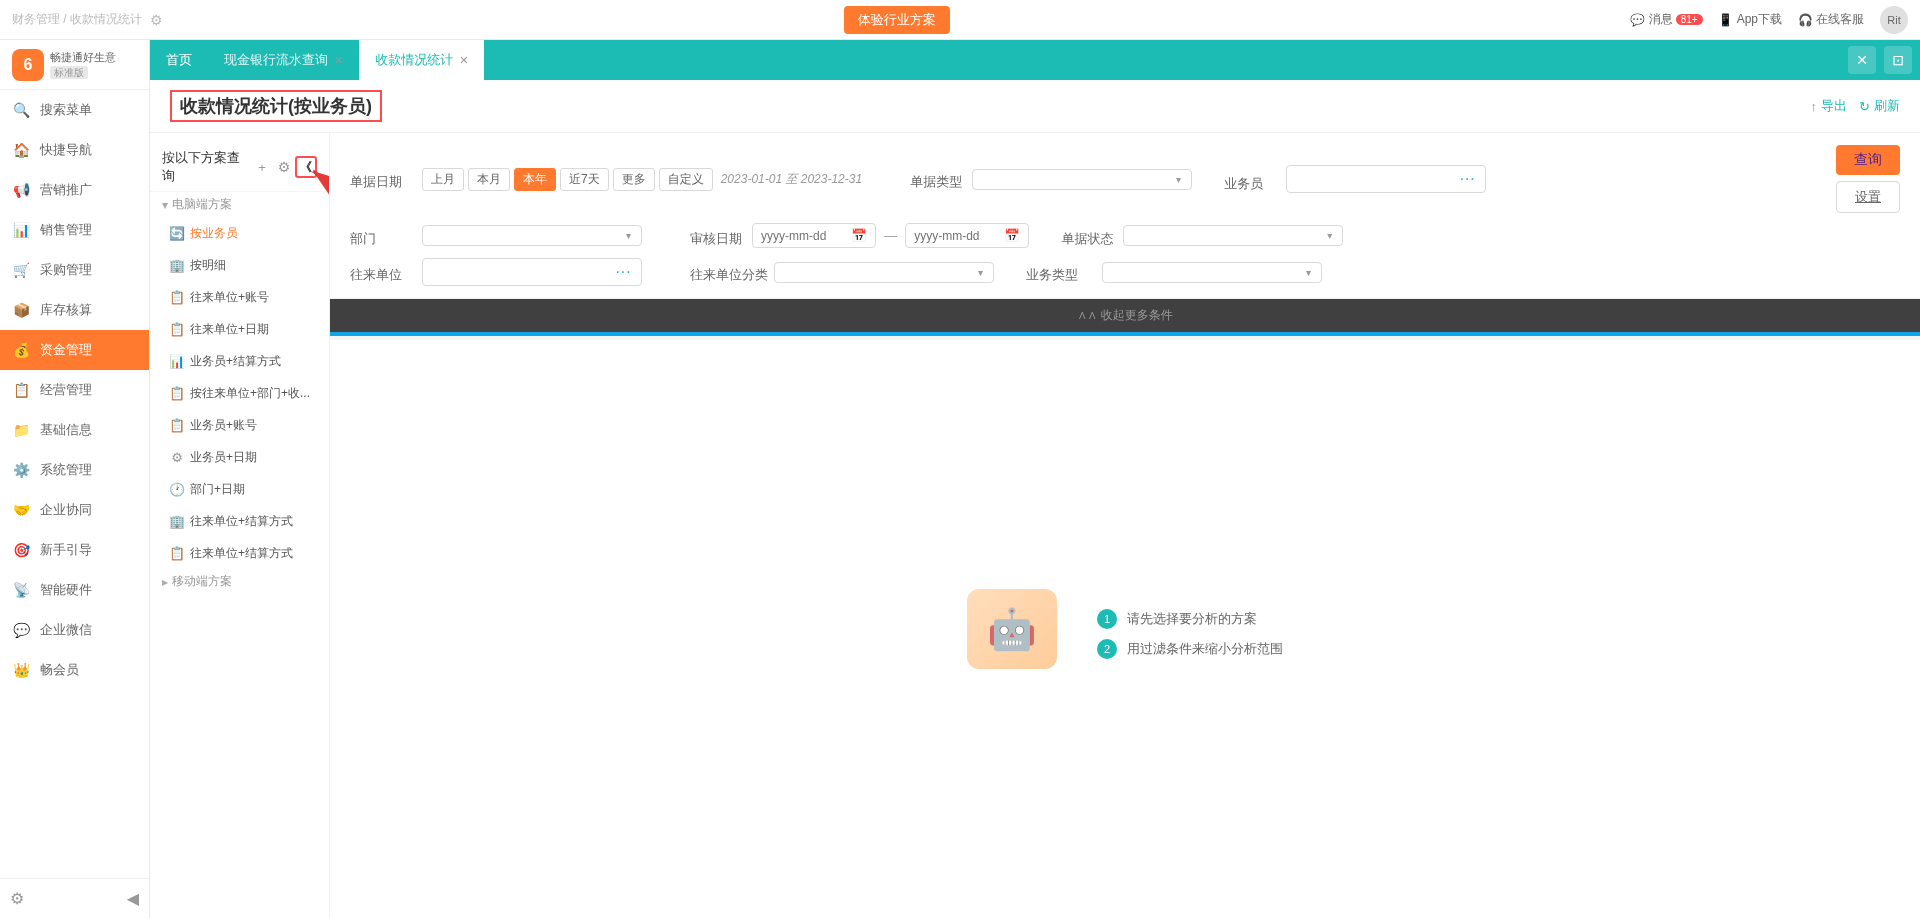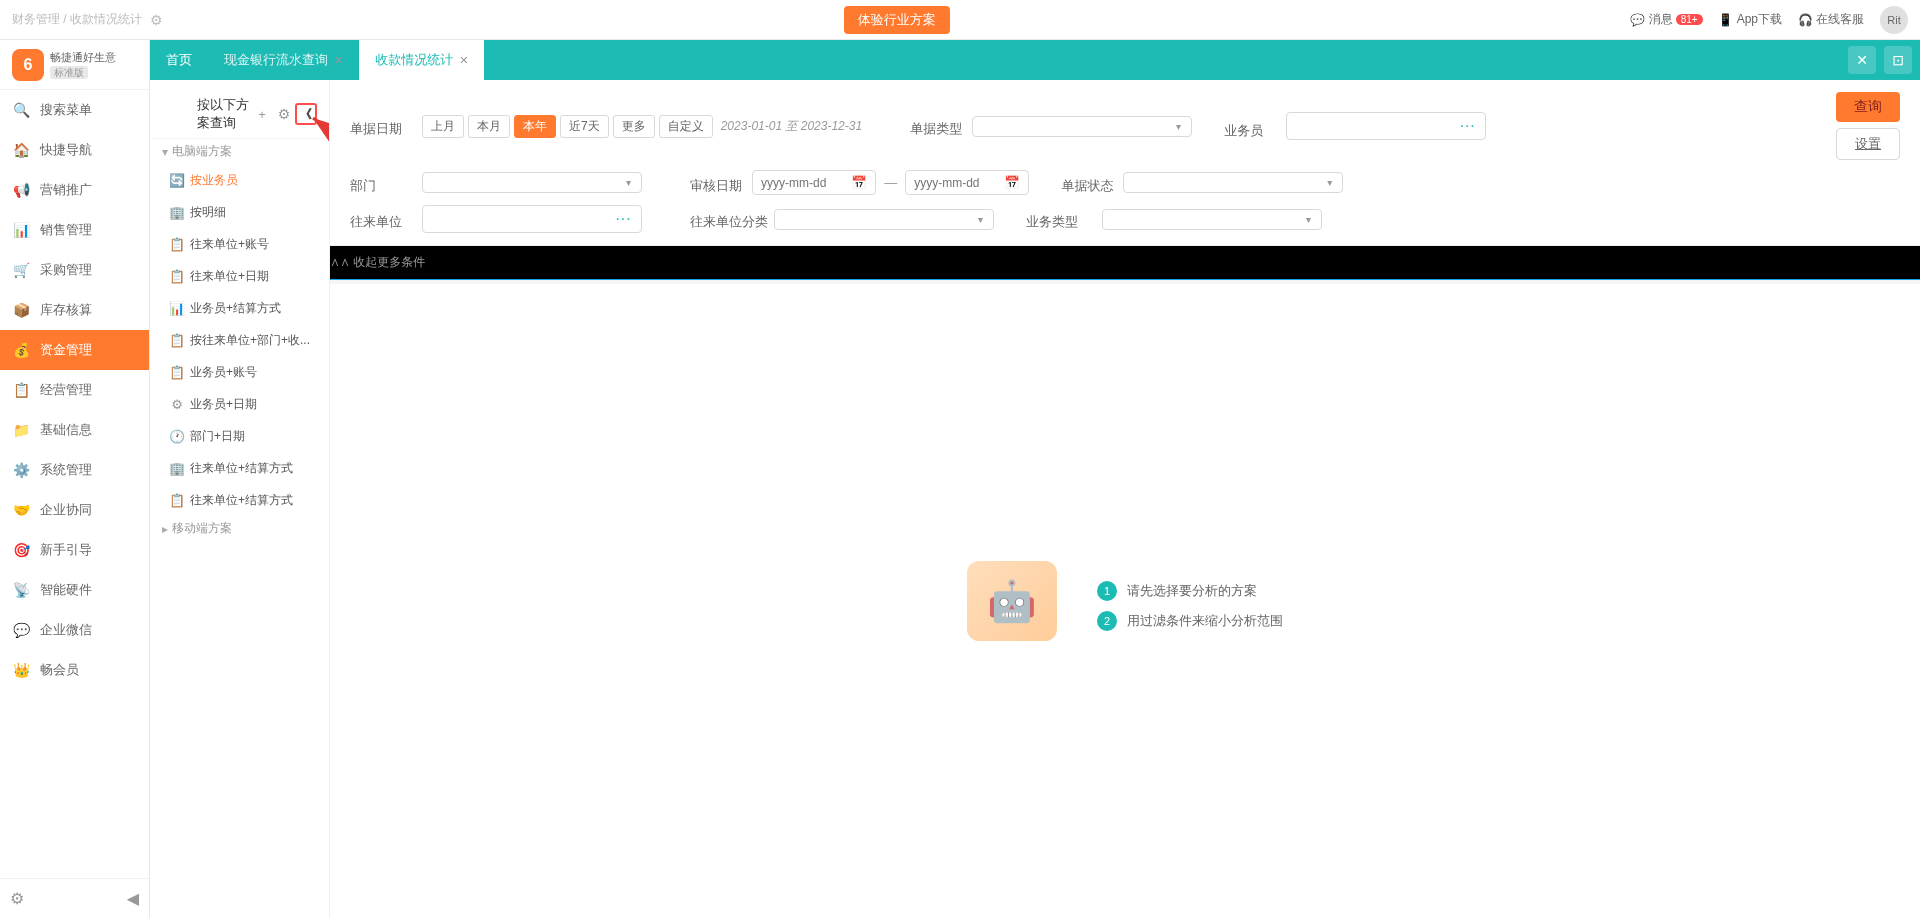--- a/index.html
+++ b/index.html
@@ -180,36 +180,36 @@
     .date-input-group { display: flex; align-items: center; gap: 4px; }
     .date-input {
       display: flex; align-items: center;
       border: 1px solid #d9d9d9; border-radius: 4px; padding: 4px 8px; background: #fff;
     }
     .date-input input { border: none; outline: none; font-size: 12px; color: #bbb; width: 90px; background: transparent; }
     .date-input .cal-icon { color: #bbb; font-size: 13px; }
     .date-sep { color: #999; padding: 0 4px; }
 
     .query-btn {
-      background: #ff7a2f; color: #7f1d1d; border: none; border-radius: 4px;
+      background: #ff7a2f; color: #4c1d95; border: none; border-radius: 4px;
       padding: 6px 18px; font-size: 14px; cursor: pointer;
     }
     .set-btn {
       background: #fff; color: #666; border: 1px solid #d9d9d9; border-radius: 4px;
       padding: 6px 14px; font-size: 13px; cursor: pointer; text-decoration: underline;
     }
 
     .filter-actions { display: flex; flex-direction: column; gap: 6px; margin-left: auto; }
 
     
     .collapse-row {
-      padding: 8px 0;
-      background: #000000; cursor: pointer;
+      text-align: center; padding: 8px 0;
+      background: #404040; cursor: pointer;
       color: #999; font-size: 12px;
-      border-bottom: 1px solid #0ea5e9;
+      border-bottom: 4px solid #0ea5e9;
     }
 
     
     .empty-area {
       flex: 1; display: flex; flex-direction: column; align-items: center; justify-content: center;
       background: #fff; margin-top: 4px;
     }
     .empty-robot {
       width: 90px; height: 80px;
       background: linear-gradient(135deg, #ffd0a0 0%, #ffb870 100%);
@@ -241,21 +241,21 @@
       padding: 10px 0;
       flex-shrink: 0;
       overflow-y: auto;
     }
     .left-panel-header {
       display: flex; align-items: center;
       padding: 6px 12px;
       font-size: 13px; color: #333;
       border-bottom: 1px solid #f5f5f5;
     }
-    .left-panel-title { flex: 1; margin-left: 35px; }
+    .left-panel-title { flex: 1; }
     .lp-icon { width: 22px; height: 22px; display: flex; align-items: center; justify-content: center; cursor: pointer; color: #999; font-size: 13px; }
 
     .tree-item {
       display: flex; align-items: center;
       padding: 7px 12px 7px 18px;
       cursor: pointer; color: #555; font-size: 12px;
     }
     .tree-item.active-item { color: #ff7a2f; }
     .tree-item .ti-icon { width: 18px; height: 18px; margin-right: 4px; display: flex; align-items: center; justify-content: center; font-size: 13px; color: #999; }
     .tree-item.active-item .ti-icon { color: #ff7a2f; }
@@ -398,20 +398,33 @@
       <div class="tab-item active">
         <span>收款情况统计</span>
         <span class="tab-close" style="color:#999;">✕</span>
       </div>
       <div class="tab-bar-actions">
         <div class="tab-bar-btn">✕</div>
         <div class="tab-bar-btn">⊡</div>
       </div>
     </div>
 
+    <div class="page-header">
+      <div class="page-title">收款情况统计(按业务员)</div>
+      <div class="page-actions">
+        <div class="action-btn">
+          <span>↑</span>
+          <span>导出</span>
+        </div>
+        <div class="action-btn">
+          <span>↻</span>
+          <span>刷新</span>
+        </div>
+      </div>
+    </div>
 
     <div class="content-area">
       <div class="inner-layout">
 
         <div class="left-panel" style="position:relative;">
           <div class="left-panel-header">
             <span class="left-panel-title">按以下方案查询</span>
             <span class="lp-icon">+</span>
             <span class="lp-icon" style="font-size:14px;">⚙</span>
             <span class="lp-icon" style="font-size:12px;font-weight:bold;border:2px solid #ff4d4f;padding:2px 4px;border-radius:3px;color:#333;">《</span>

